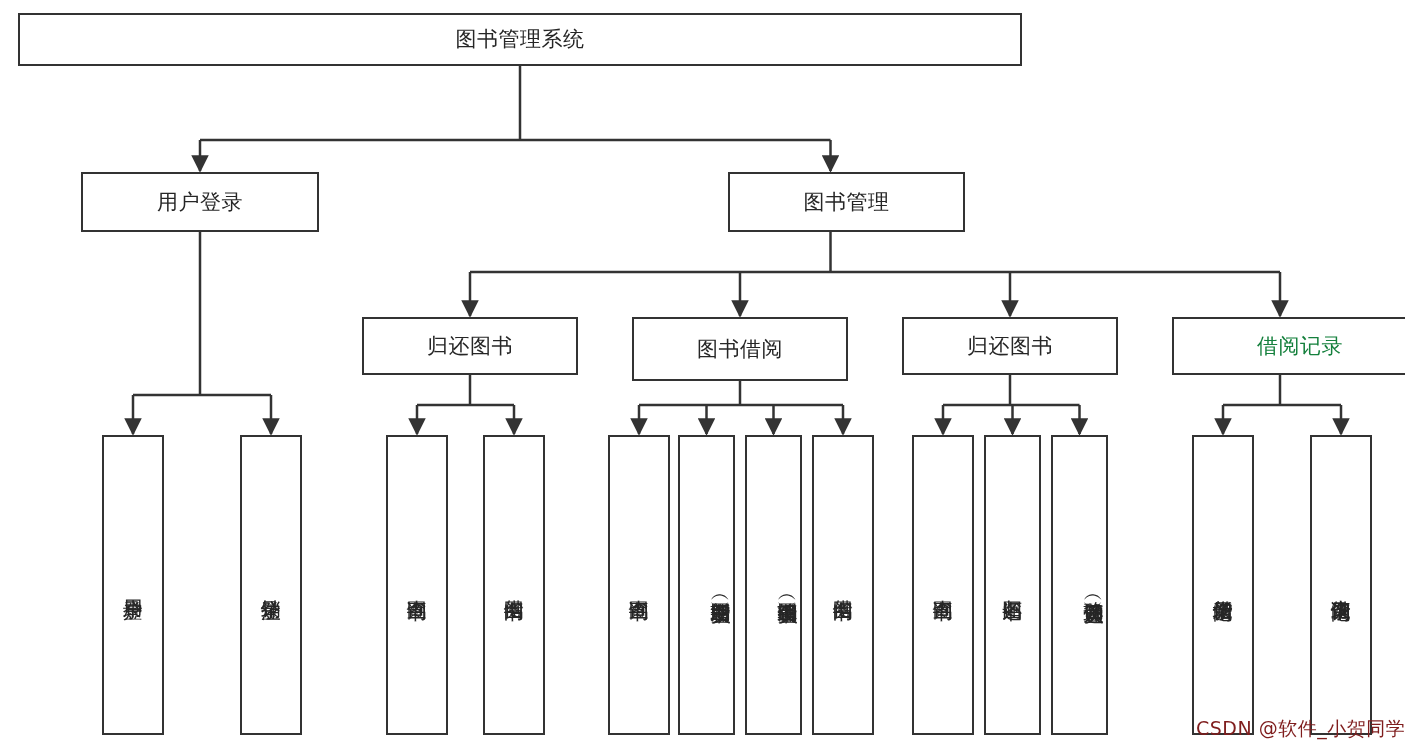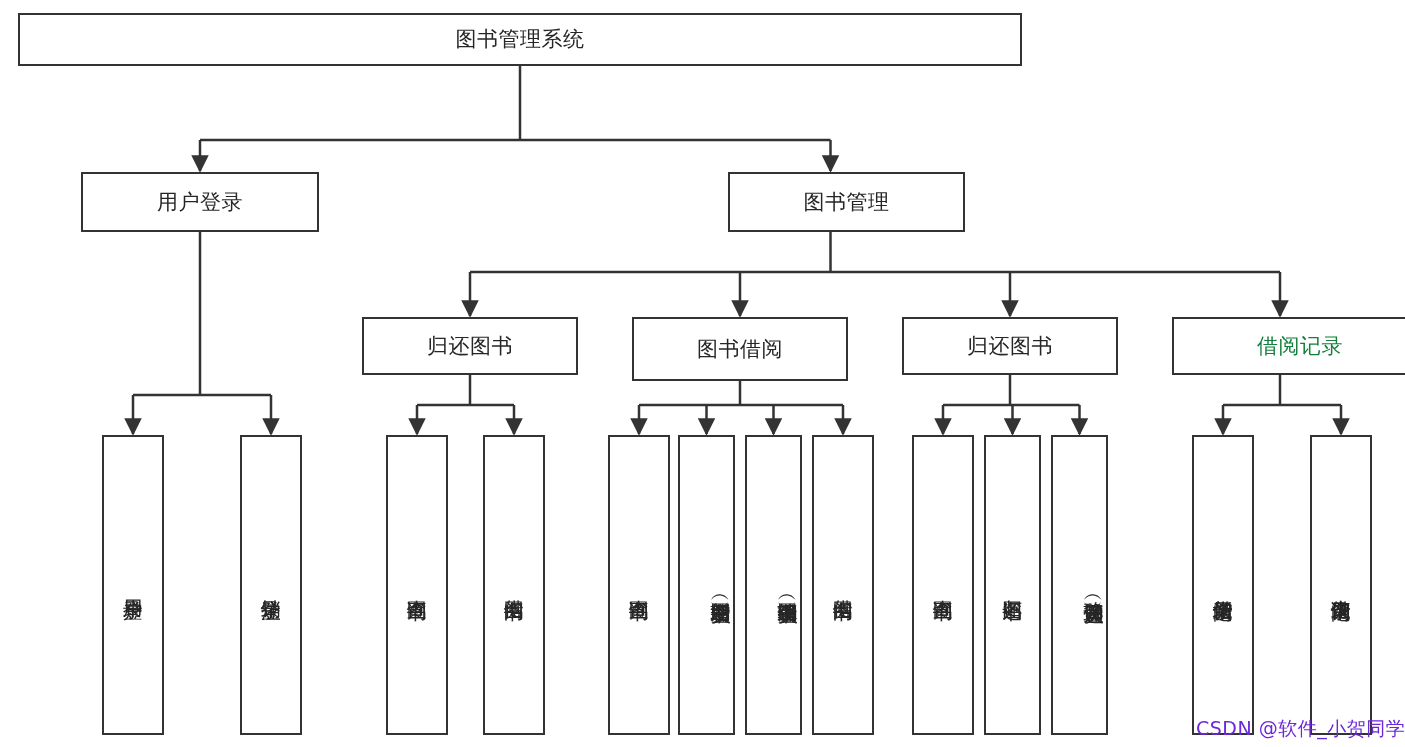--- a/index.html
+++ b/index.html
@@ -177,14 +177,14 @@
         <span class="label">确认归还（管理员）</span>
       </div>
       <div class="node vert midalign" style="left: 1192px; top: 435px; width: 62px; height: 300px; border-color: rgb(51, 51, 51); color: rgb(38, 38, 38);">
         <span class="label">新增借阅记录</span>
       </div>
       <div class="node vert midalign" style="left: 1310px; top: 435px; width: 62px; height: 300px; border-color: rgb(51, 51, 51); color: rgb(38, 38, 38);">
         <span class="label">查询借阅记录</span>
       </div>
     </div>
 
-  <div class="watermark" style="left: 1196px; top: 716px; color: #6d28d9;">CSDN @软件_小贺同学</div>
+  <div class="watermark" style="left: 1196px; top: 716px; color: #7f1d1d;">CSDN @软件_小贺同学</div>
 </div>
 
 </body></html>

